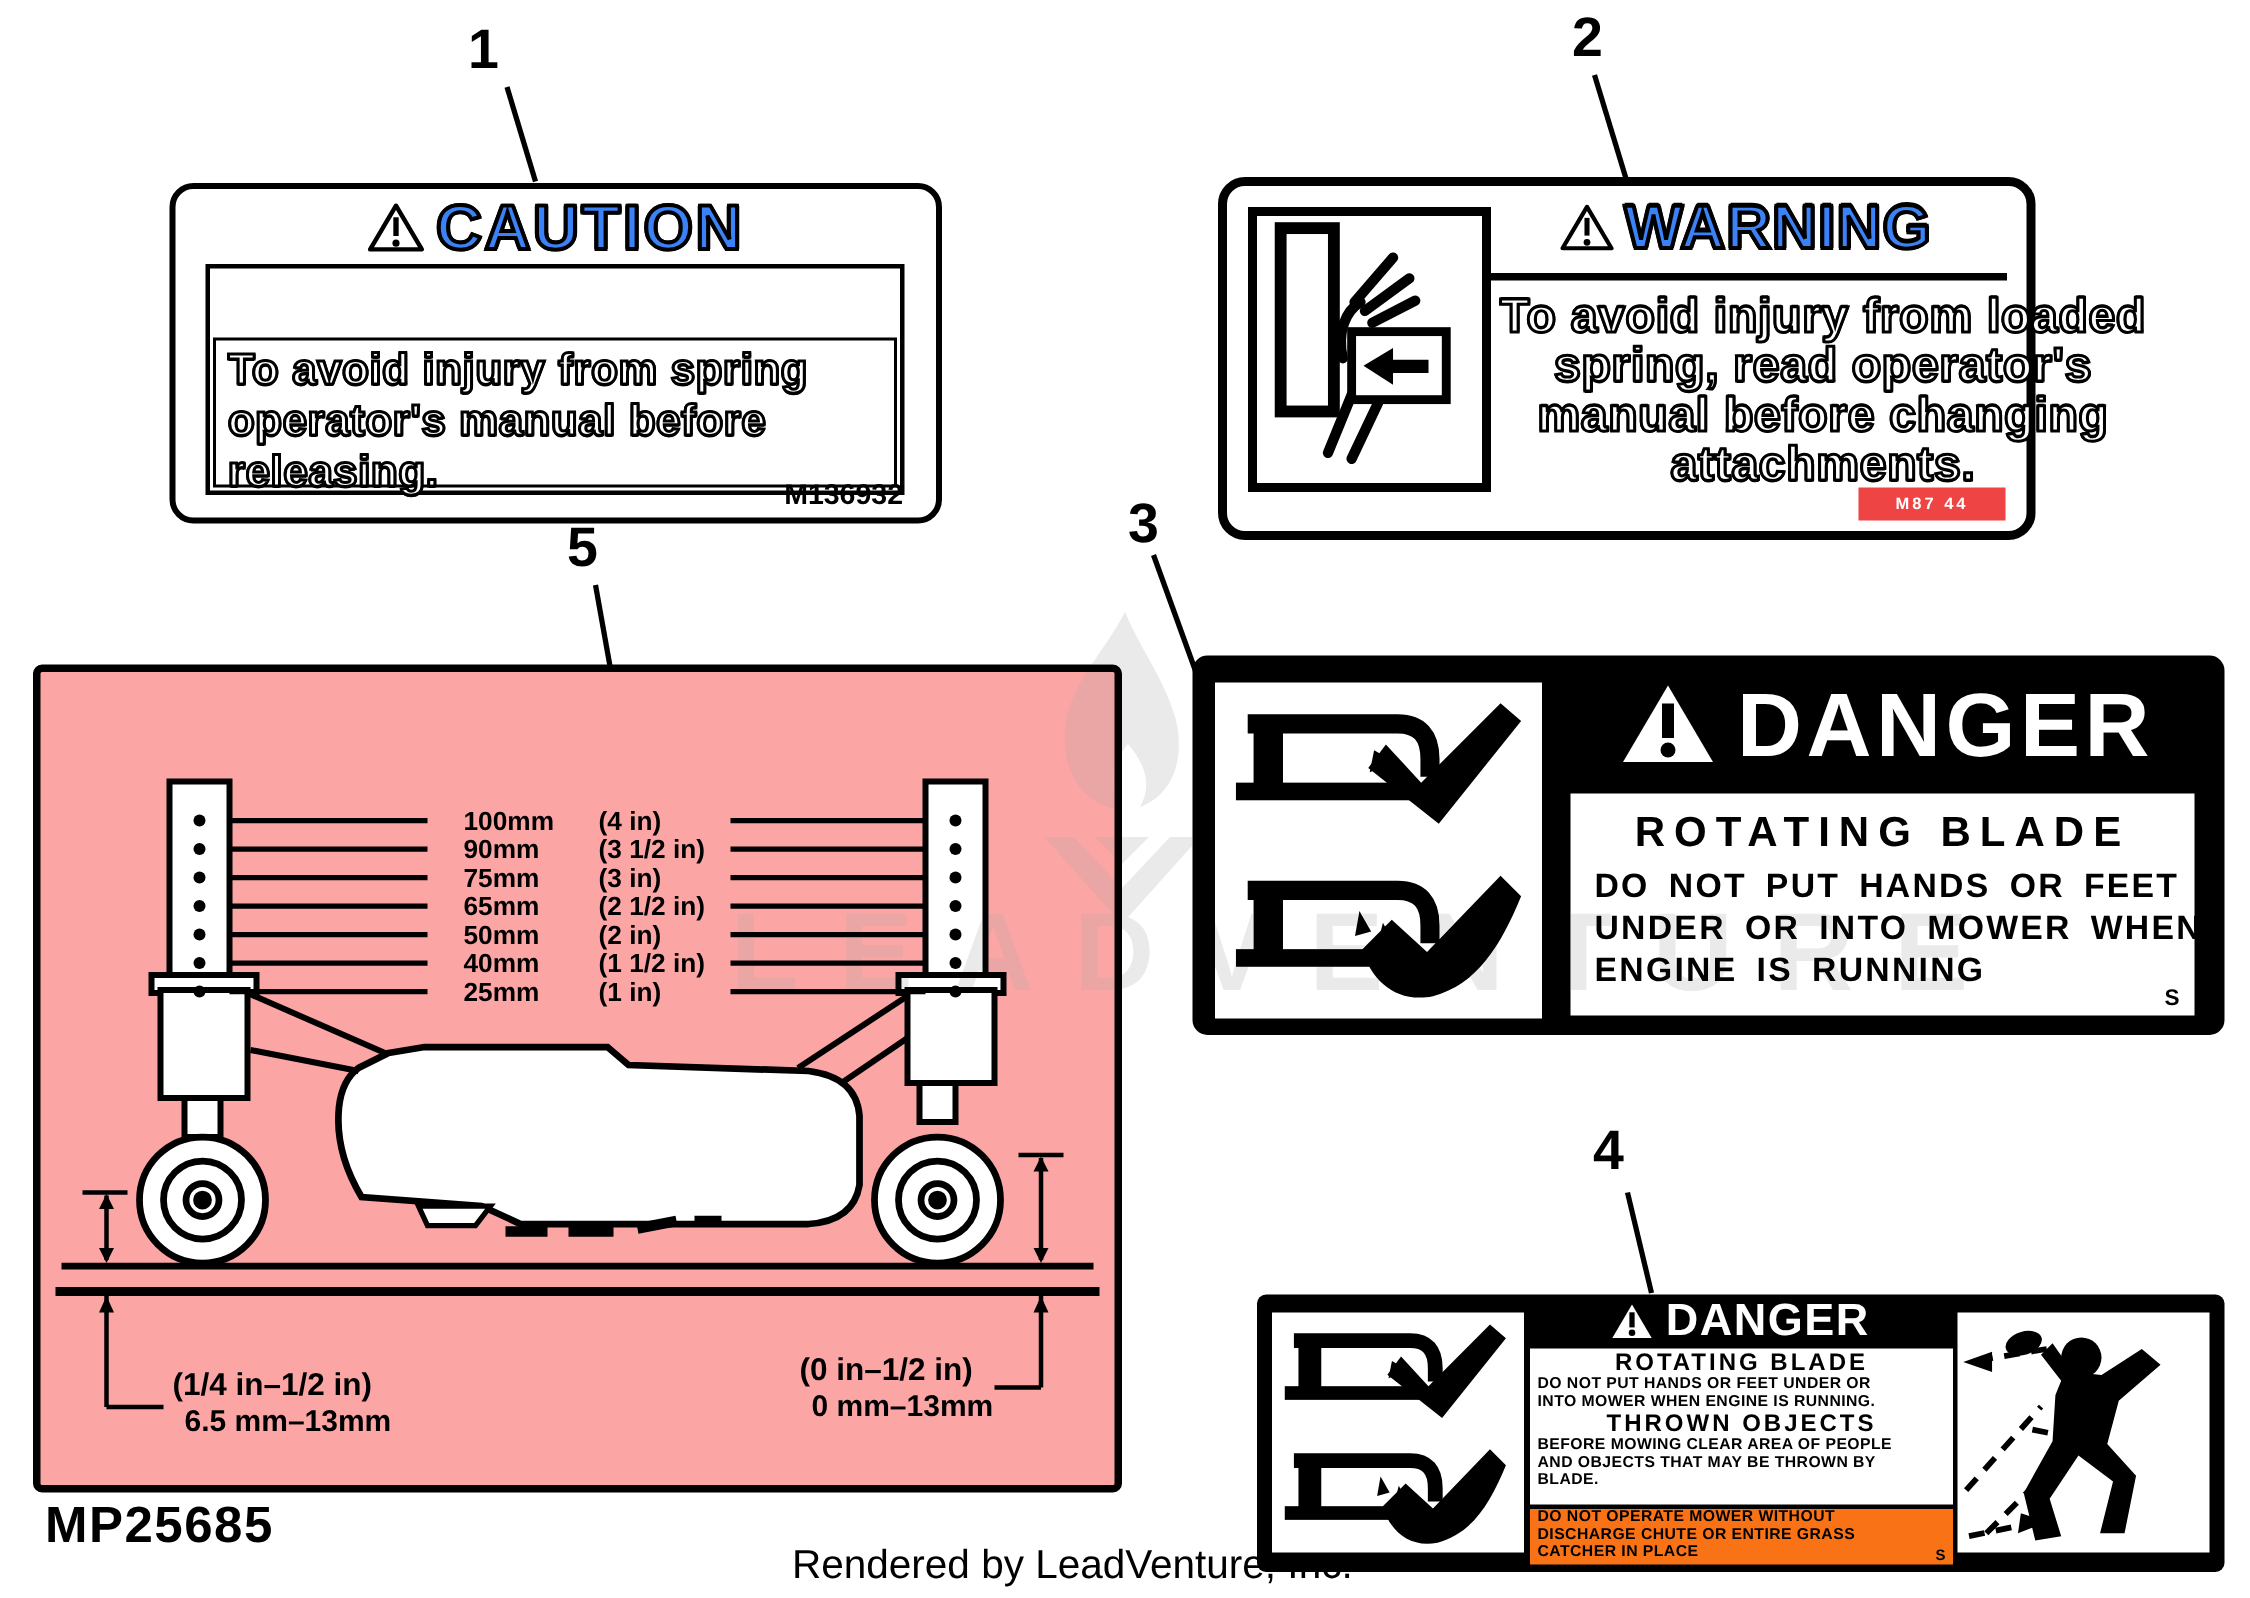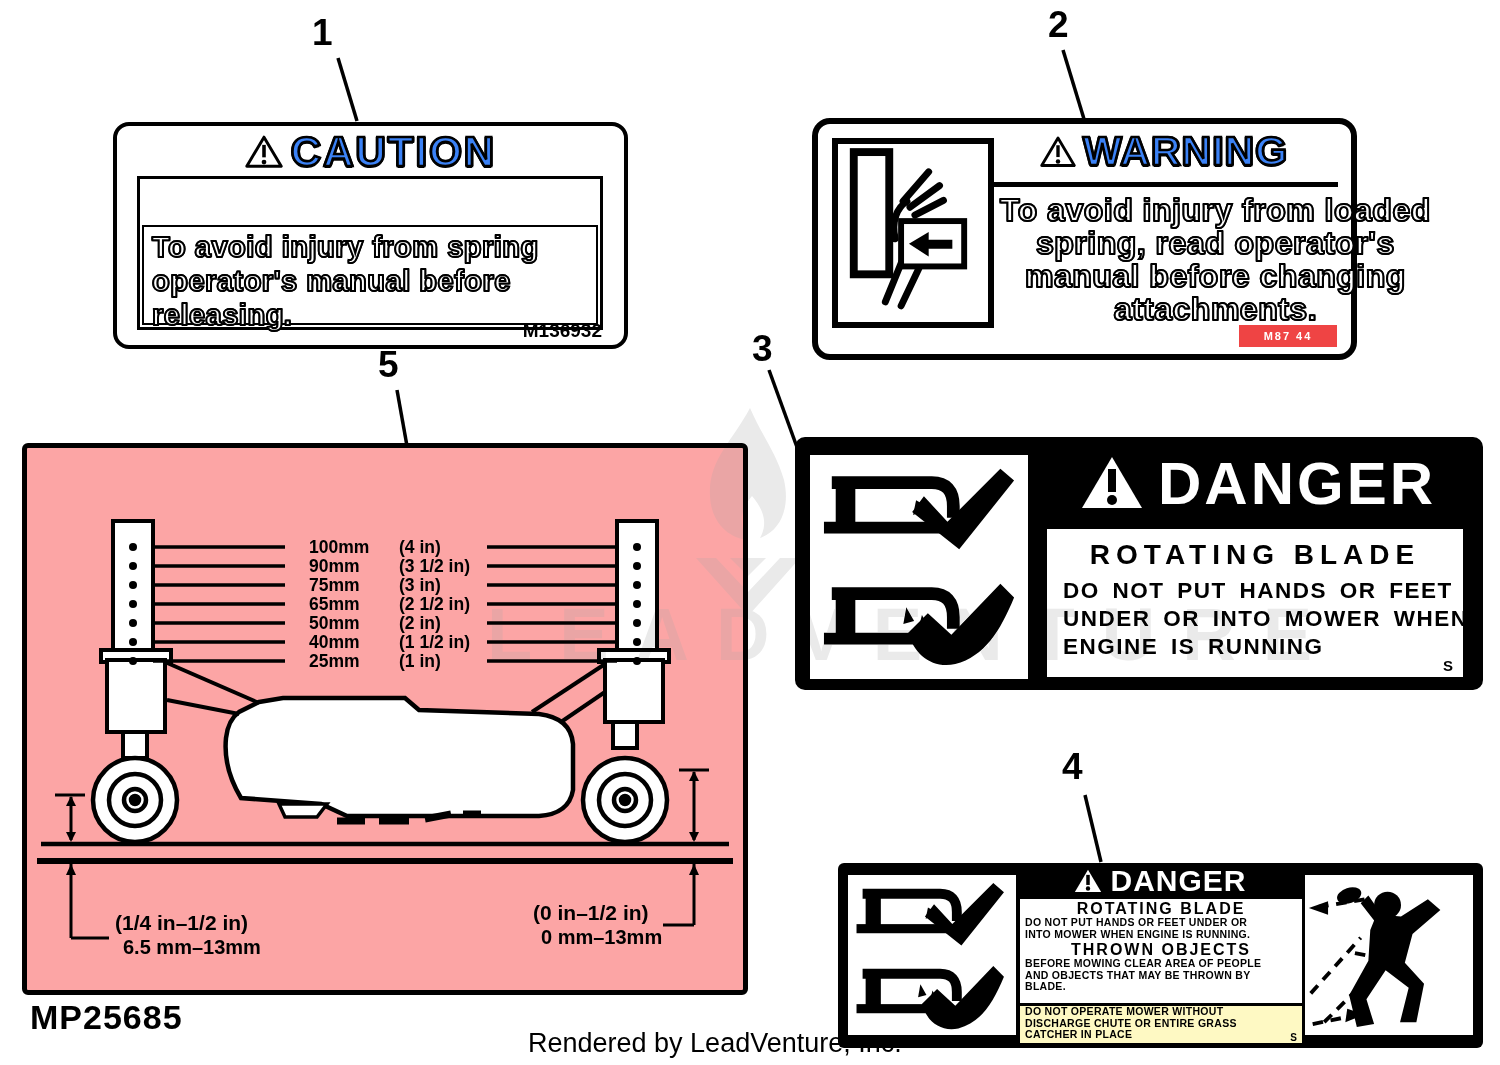--- a/index.html
+++ b/index.html
@@ -41,21 +41,21 @@
   #label3 .t1{text-align:center;font-weight:bold;font-size:28px;letter-spacing:6px;margin-top:10px;}
   #label3 .bl{margin:6px 0 0 16px;font-weight:bold;font-size:22.5px;line-height:28px;letter-spacing:1.5px;word-spacing:5px;white-space:nowrap;}
   #label3 .corner{position:absolute;right:10px;bottom:3px;font-size:15px;font-weight:bold;}
   
   #label4{left:838px;top:863px;width:645px;height:185px;background:#000;border-radius:6px;}
   #label4 .panelL{position:absolute;left:10px;top:12px;width:168px;height:160px;background:#fff;}
   #label4 .panelR{position:absolute;left:467px;top:12px;width:168px;height:160px;background:#fff;}
   #label4 .hdr{position:absolute;left:180px;top:1px;width:285px;height:34px;display:flex;align-items:center;justify-content:center;gap:8px;}
   #label4 .hdr .txt{color:#fff;font-weight:bold;font-size:30px;letter-spacing:1px;}
   #label4 .box1{position:absolute;left:182px;top:36px;width:282px;height:104px;background:#fff;overflow:hidden;}
-  #label4 .box2{position:absolute;left:182px;top:143px;width:282px;height:37px;background:#fef9c3;overflow:hidden;}
+  #label4 .box2{position:absolute;left:182px;top:143px;width:282px;height:37px;background:#f97316;overflow:hidden;}
   #label4 .st{text-align:center;font-weight:bold;font-size:16px;letter-spacing:2px;line-height:17px;margin-top:1px;}
   #label4 .sl{font-size:10.5px;font-weight:bold;line-height:11.5px;margin-left:5px;letter-spacing:.3px;white-space:nowrap;}
   #label4 .corner{position:absolute;right:5px;bottom:0px;font-size:10px;font-weight:bold;}
   
   #box5{left:22px;top:443px;width:716px;height:542px;border:5px solid #000;border-radius:6px;background:#fca5a5;}
   
   #partnum{left:30px;top:998px;font-size:34px;font-weight:bold;letter-spacing:1px;}
   #footer{left:528px;top:1028px;font-size:27px;}
   
   #watermark{left:0;top:0;width:1500px;height:1065px;mix-blend-mode:darken;pointer-events:none;z-index:60;}

